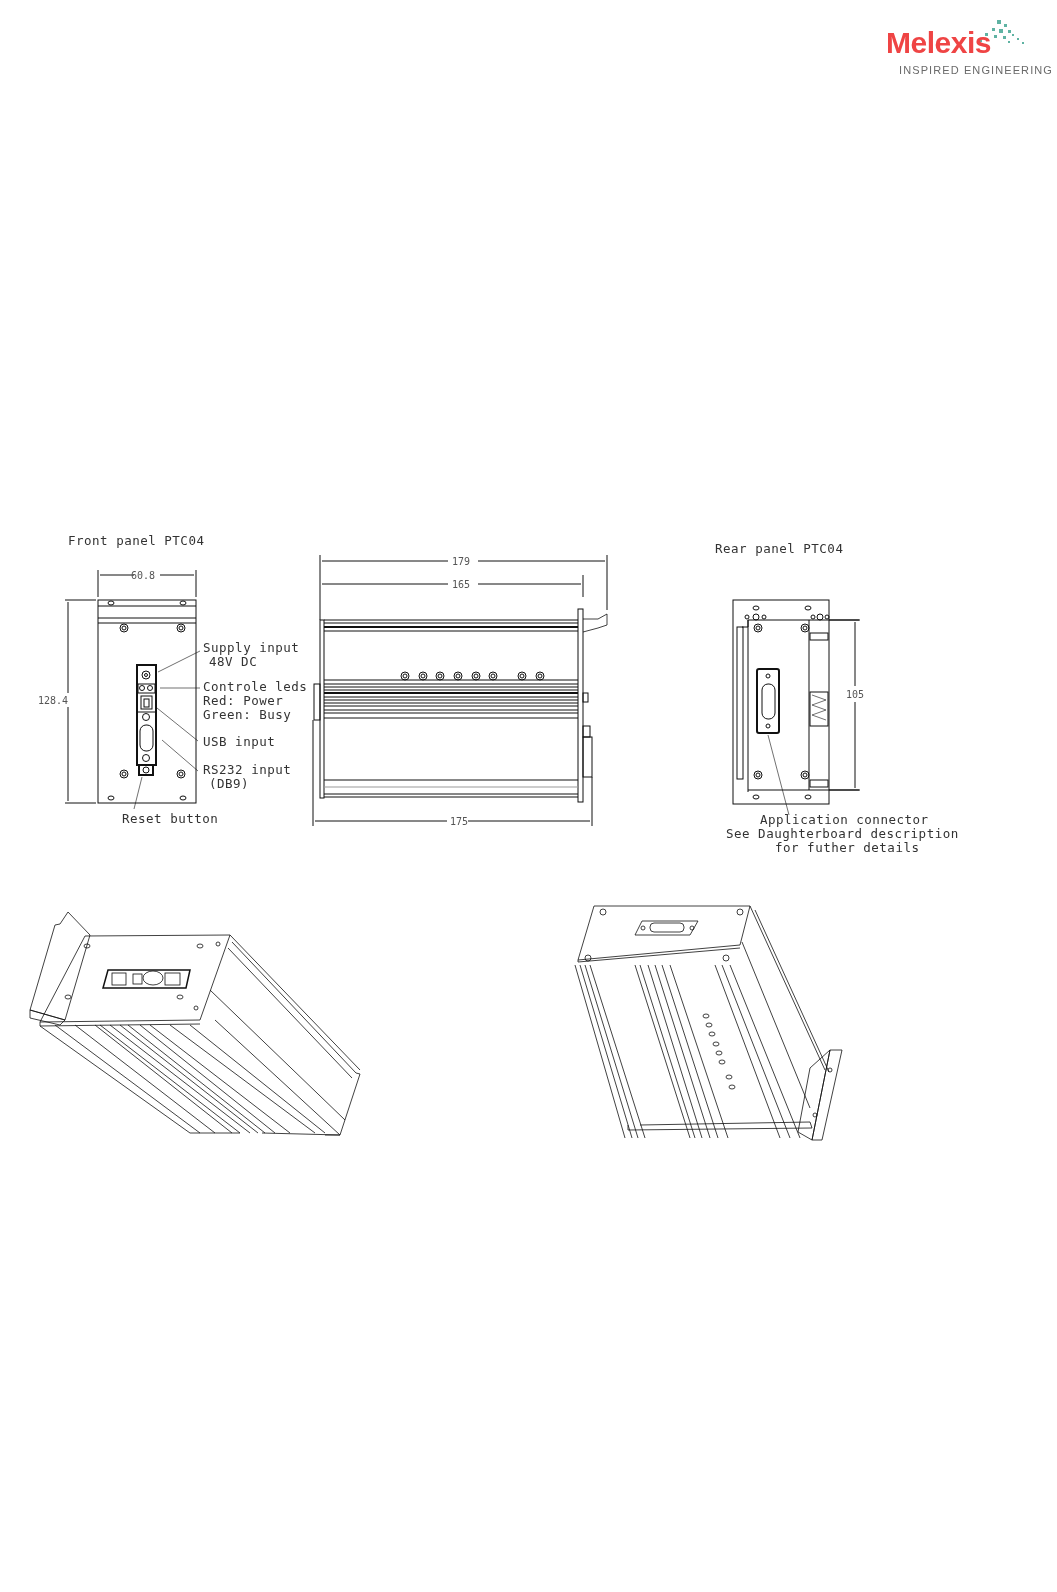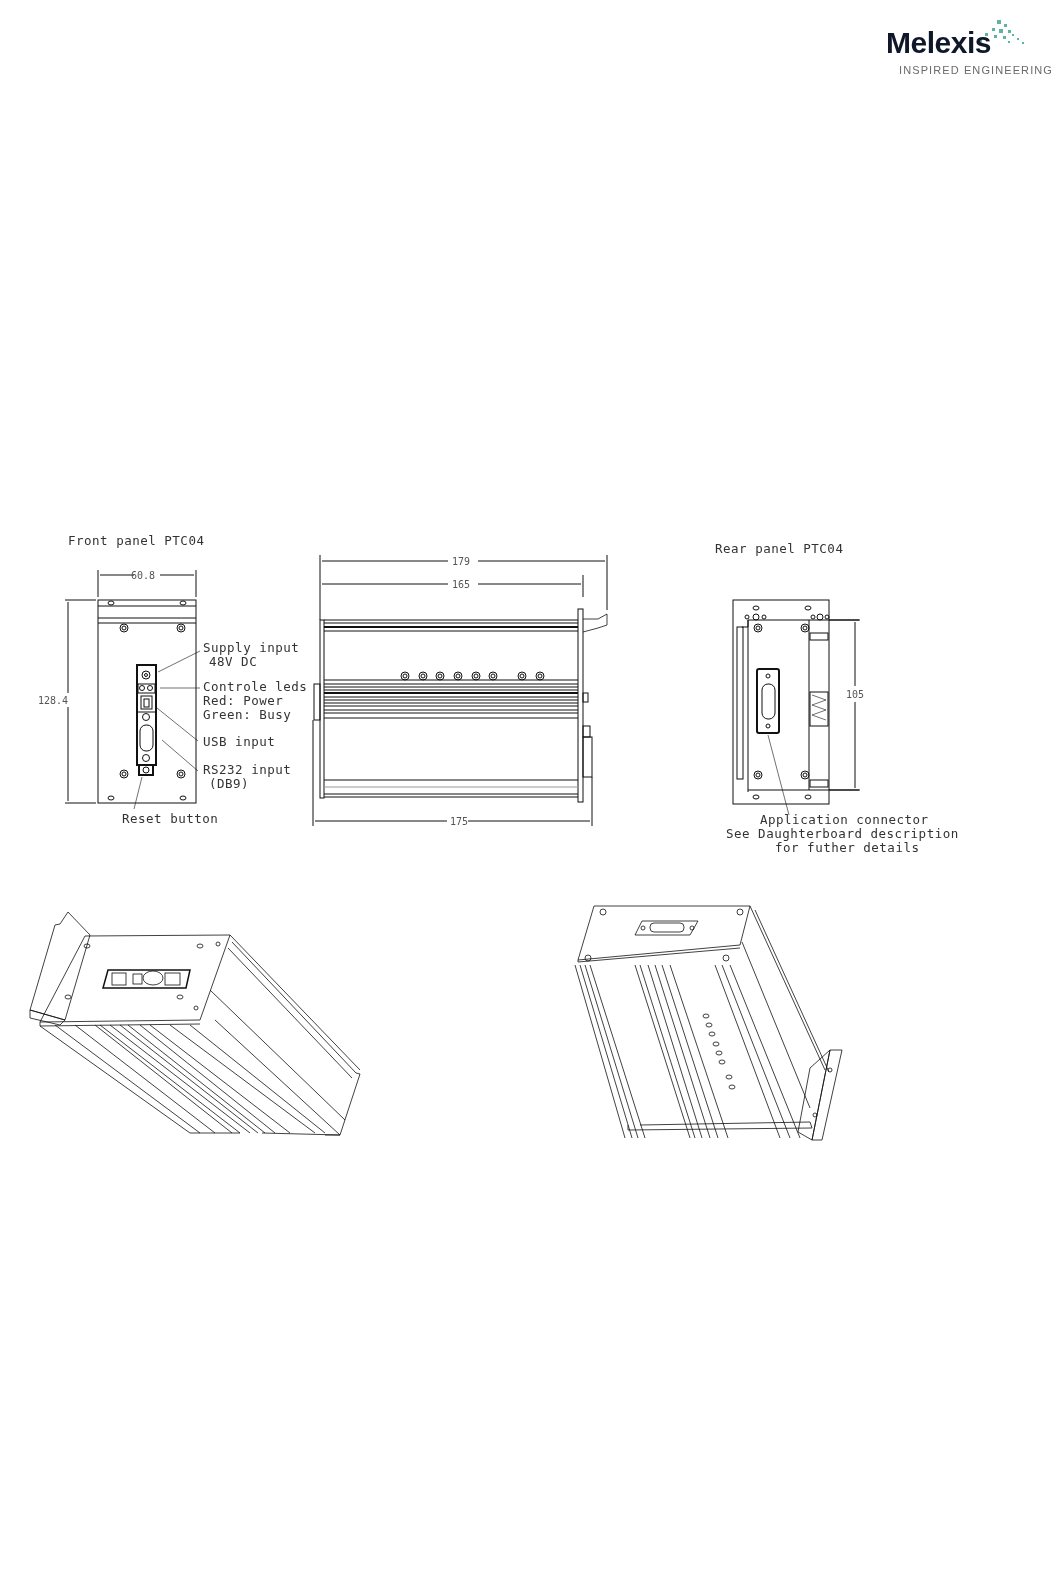--- a/index.html
+++ b/index.html
@@ -1,18 +1,18 @@
 <!DOCTYPE html>
 <html><head>
 <meta charset="utf-8">
 <style>
   html, body { margin: 0; padding: 0; background: #ffffff; }
   body { width: 1057px; height: 1592px; position: relative; overflow: hidden; font-family: "DejaVu Sans Mono", monospace; }
   .logo { position: absolute; left: 884px; top: 16px; width: 150px; height: 62px; }
-  .logo-word { position: absolute; left: 2px; top: 10px; font-family: "Liberation Sans", sans-serif; font-weight: bold; font-size: 30px; color: #0f172a; letter-spacing: -0.5px; }
+  .logo-word { position: absolute; left: 2px; top: 10px; font-family: "Liberation Sans", sans-serif; font-weight: bold; font-size: 30px; color: #ef4444; letter-spacing: -0.5px; }
   .logo-tag { position: absolute; left: 15px; top: 48px; font-family: "Liberation Sans", sans-serif; font-size: 11px; color: #6a6a6a; letter-spacing: 1.1px; white-space: nowrap; }
   .logo-dots { position: absolute; left: 0; top: 0; }
   svg.drawing { position: absolute; left: 0; top: 0; }
   .lbl { font-family: "DejaVu Sans Mono", monospace; font-size: 12.5px; fill: #333; letter-spacing: 0.5px; }
   .dim { font-family: "DejaVu Sans Mono", monospace; font-size: 10px; fill: #555; }
 </style>
 </head>
 <body>
 
 <div class="logo">

